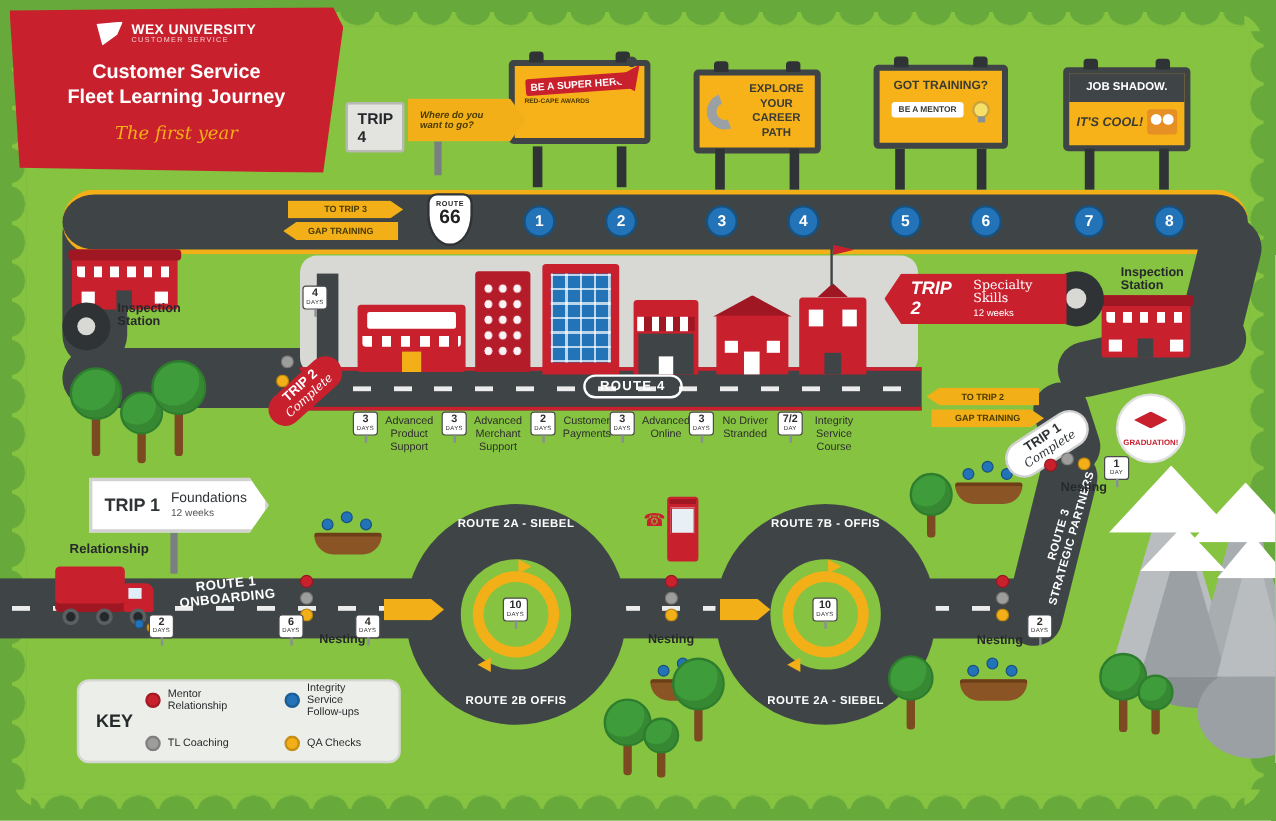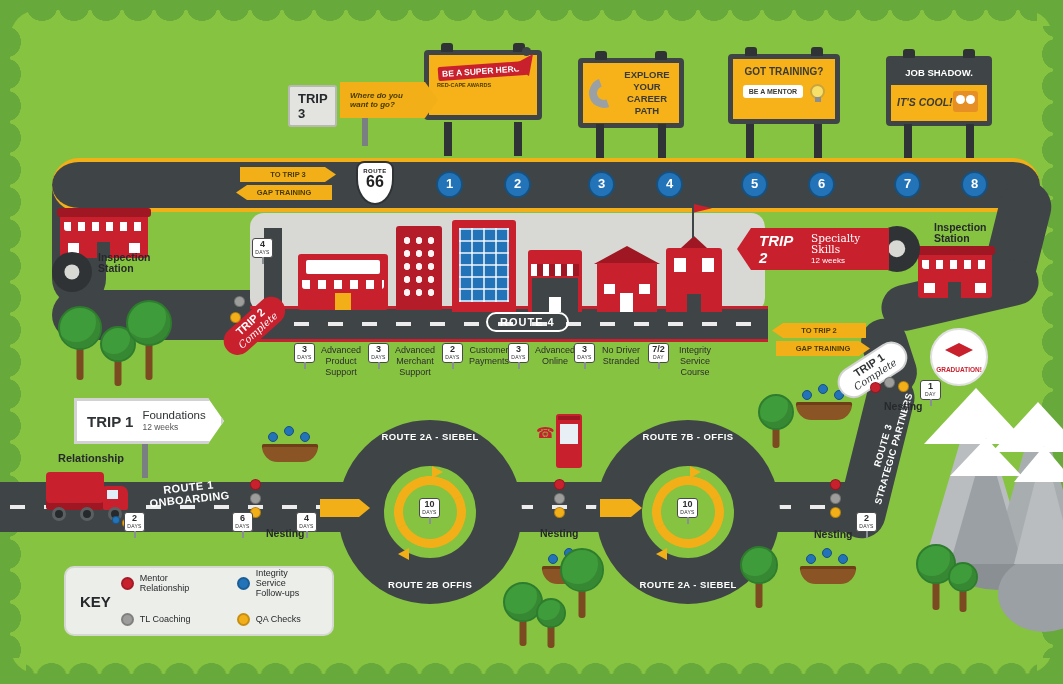--- a/index.html
+++ b/index.html
@@ -70,21 +70,21 @@
   .hero .head{position:absolute;right:2px;top:0;width:9px;height:9px;border-radius:50%;background:#3f4547}
   .b2-wrap{display:flex;align-items:center;height:100%}
   .swoosh{width:30px;height:30px;border:8px solid #9aa0a3;border-radius:50%;border-top-color:transparent;border-right-color:transparent;transform:rotate(25deg);flex:none;margin-left:2px}
   .b2-text{flex:1;font-weight:bold;color:#3b3b33;font-size:9.5px;line-height:12px}
   .b3-title{font-weight:bold;color:#3b3b33;font-size:10px;margin-top:2px}
   .b3-row{display:flex;align-items:center;justify-content:center;gap:7px;margin-top:7px}
   .b3-pill{background:#fff;border-radius:3px;font-weight:bold;color:#3b3b33;font-size:7px;padding:3px 6px}
   .bulb{width:15px;height:15px;border-radius:50%;background:#f7e06a;border:2px solid #caa53d;position:relative}
   .bulb::after{content:"";position:absolute;left:3px;bottom:-5px;width:6px;height:5px;background:#8a8f93}
   .b4-band{position:absolute;left:0;right:0;top:0;height:24px;background:#3f4547;color:#fff;font-weight:bold;font-size:9.5px;line-height:24px}
-  .b4-row{position:absolute;left:6px;right:6px;top:30px;display:flex;align-items:center;}
+  .b4-row{position:absolute;left:6px;right:6px;top:30px;display:flex;align-items:center;justify-content:space-between}
   .b4-cool{font-weight:bold;color:#3b3b33;font-size:10.5px;font-style:italic}
   .people{width:25px;height:21px;background:#e58f24;border-radius:3px;position:relative;overflow:hidden}
   .people::before,.people::after{content:"";position:absolute;width:9px;height:9px;border-radius:50%;background:#fff;top:4px}
   .people::before{left:3px}.people::after{right:3px}
 
   .trip3{position:absolute;left:288px;top:82px;z-index:6}
   .t3-arrow{position:absolute;left:52px;top:0;width:98px;height:36px;background:#f2af17;clip-path:polygon(0 0,calc(100% - 13px) 0,100% 50%,calc(100% - 13px) 100%,0 100%);display:flex;align-items:center;padding:0 16px 0 10px;font-size:8px;font-weight:bold;font-style:italic;color:#4a3b00;line-height:9px}
   .t3-plate{position:absolute;left:0;top:3px;padding:4px 8px;background:#e3e3e0;border:2px solid #b9b9b4;border-radius:3px;font-weight:bold;font-size:13px;color:#26292b;z-index:2}
   .post{position:absolute;background:#7a7f82;width:6px;z-index:5}
 
@@ -214,24 +214,36 @@
   </div>
   <div class="stop" style="left:436px;top:171px">1</div>
   <div class="stop" style="left:504px;top:171px">2</div>
   <div class="stop" style="left:588px;top:171px">3</div>
   <div class="stop" style="left:656px;top:171px">4</div>
   <div class="stop" style="left:741px;top:171px">5</div>
   <div class="stop" style="left:808px;top:171px">6</div>
   <div class="stop" style="left:894px;top:171px">7</div>
   <div class="stop" style="left:961px;top:171px">8</div>
 
+  <div class="hdr">
+    <div class="logo-row">
+      <div class="logo-flag"></div>
+      <div>
+        <div class="logo-t1">WEX UNIVERSITY</div>
+        <div class="logo-t2">CUSTOMER SERVICE</div>
+      </div>
+    </div>
+    <div class="hdr-title">Customer Service</div>
+    <div class="hdr-title">Fleet Learning Journey</div>
+    <div class="hdr-tag">The first year</div>
+  </div>
 
   <div class="trip3">
     <div class="t3-arrow">Where do you want to go?</div>
-    <div class="t3-plate">TRIP 3</div>
+    <div class="t3-plate">TRIP 4</div>
     <div class="post" style="left:74px;top:36px;height:28px"></div>
   </div>
 
   <div class="bb" style="left:424px;top:42px;width:118px;height:114px">
     <div class="face">
       <div class="b1-rib">BE A SUPER HERO!</div>
       <div class="b1-sub">RED-CAPE AWARDS</div>
       <div class="hero">
         <div class="cape"></div>
         <div class="head"></div>

